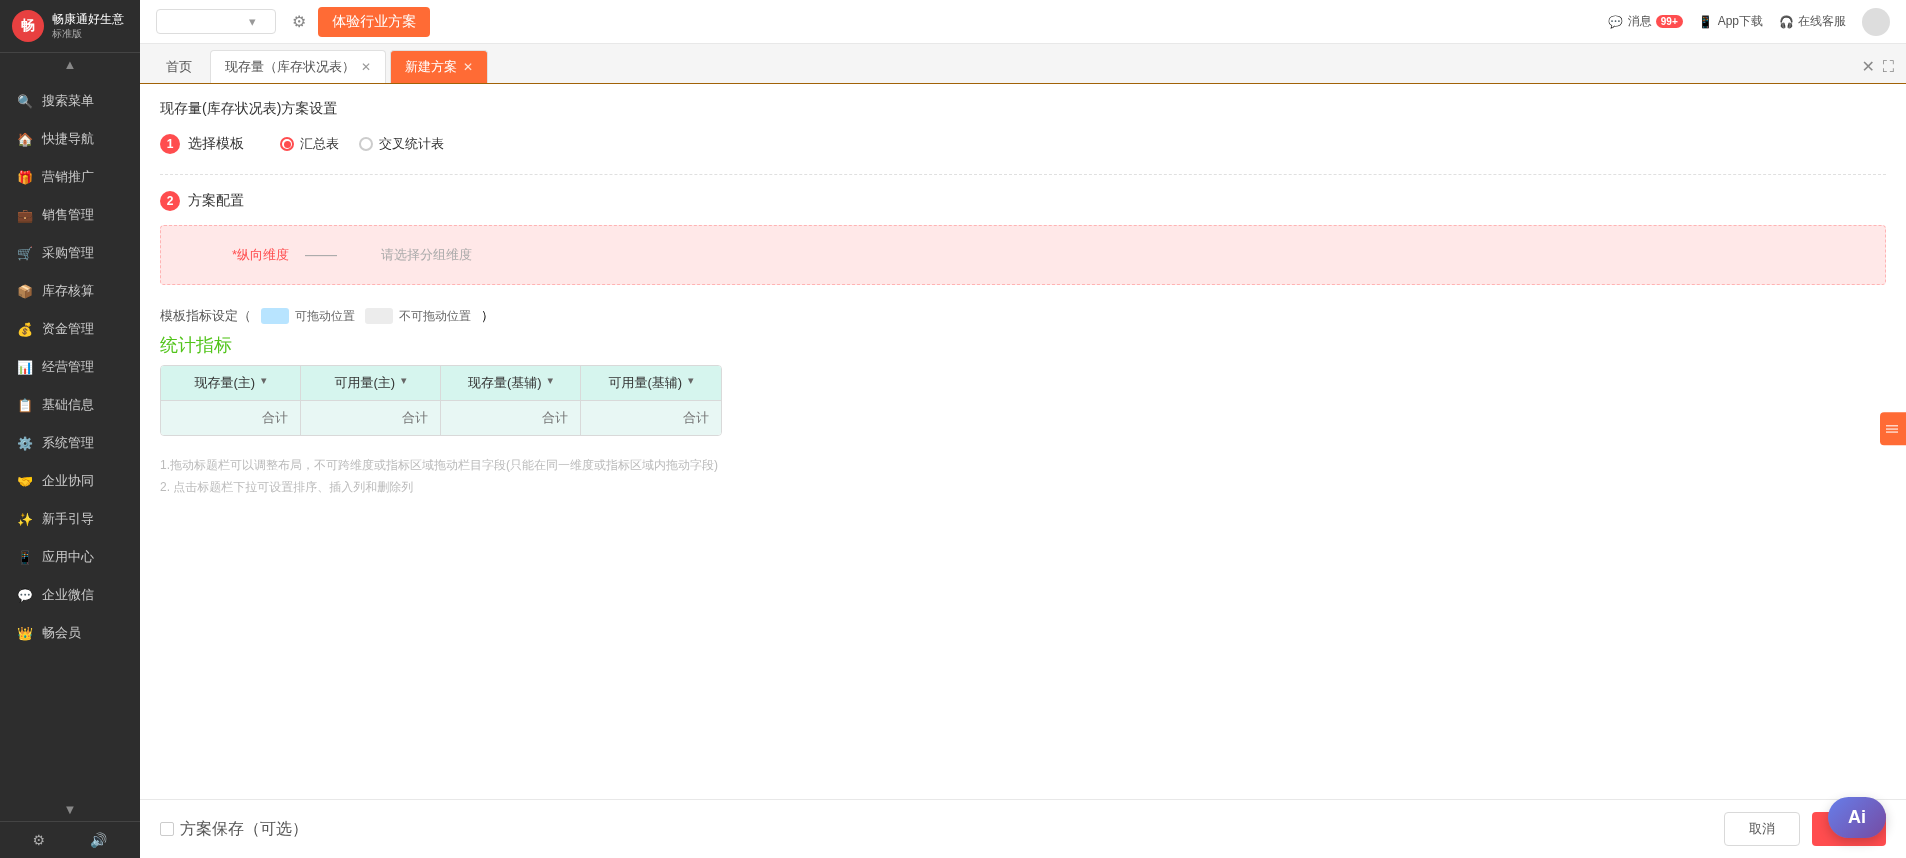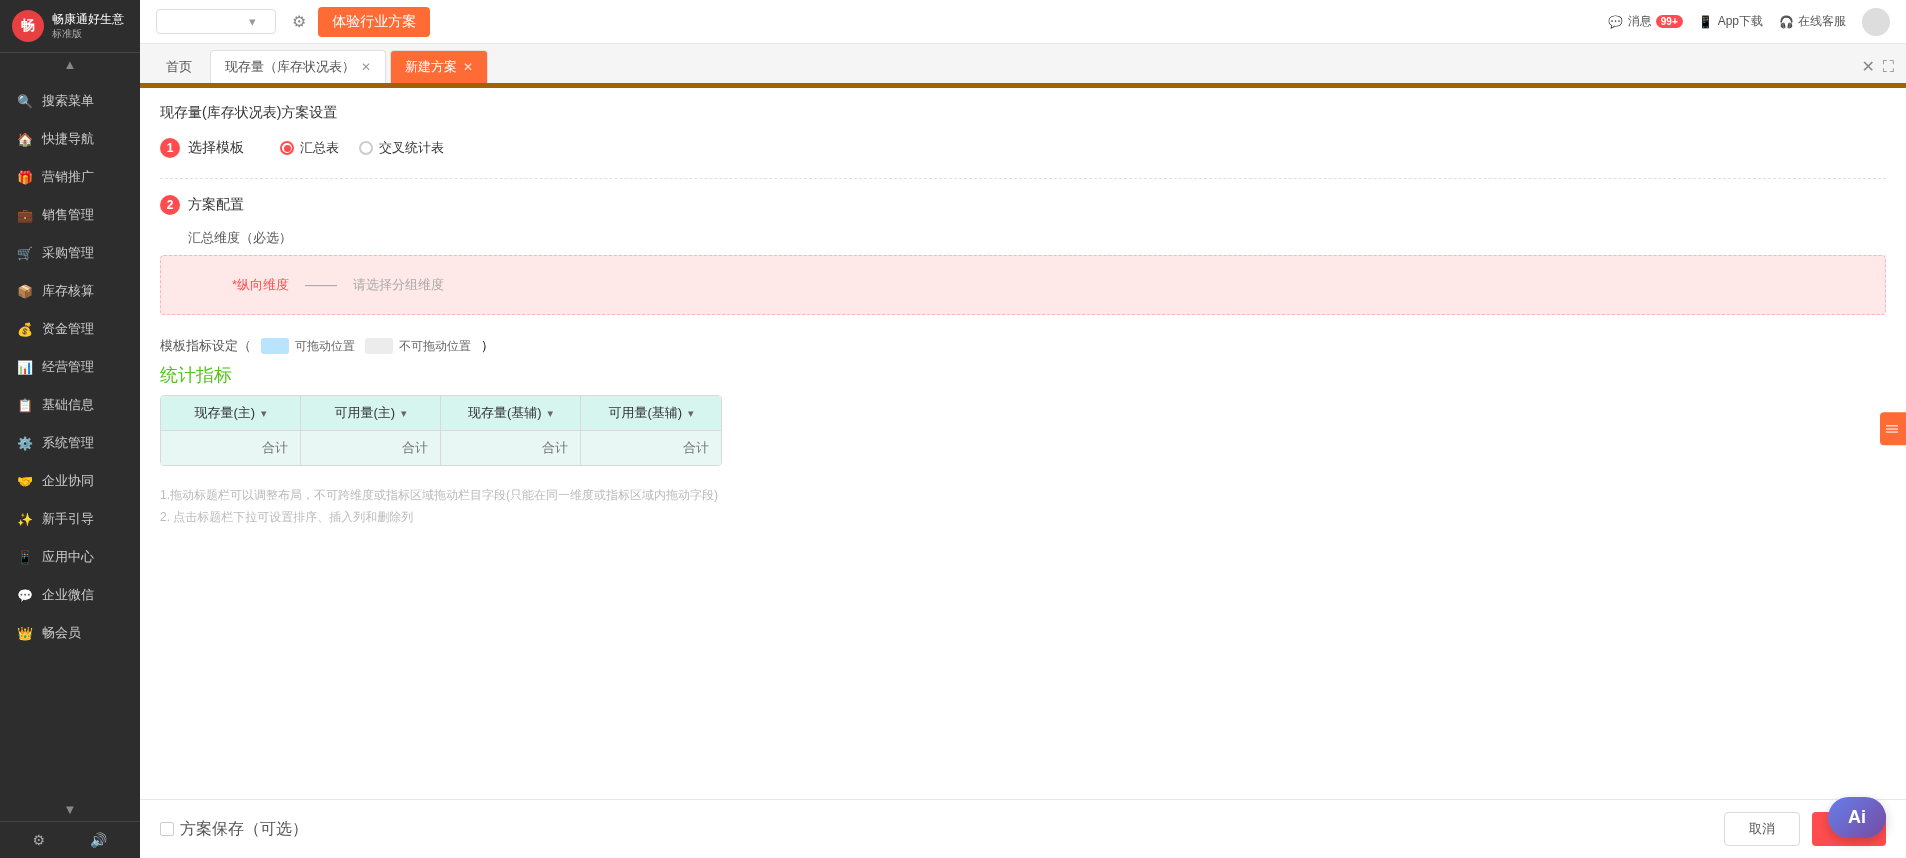--- a/index.html
+++ b/index.html
@@ -110,21 +110,21 @@
     }
     .topbar-avatar { width: 28px; height: 28px; border-radius: 50%; background: #ddd; }
 
     
     .tabs {
       background: #f5f5f5;
       display: flex;
       align-items: center;
       padding: 6px 12px 0;
       gap: 0;
-      border-bottom: 5px solid #a16207;
+      border-bottom: 1px solid #a16207;
       flex-shrink: 0;
     }
     .tab {
       display: flex; align-items: center; gap: 6px;
       padding: 7px 14px;
       background: #fff;
       border: 1px solid #e0e0e0;
       border-bottom: none;
       border-radius: 4px 4px 0 0;
       cursor: pointer;
@@ -208,21 +208,21 @@
       border: 1px dashed #ffb3b3;
       border-radius: 4px;
       padding: 20px 24px;
       margin-left: 0;
       display: flex;
       align-items: center;
       gap: 16px;
     }
     .dim-required { color: #ff4d4f; margin-left: 47px; }
     .dim-arrow { color: #aaa; font-size: 16px; }
-    .dim-placeholder { color: #aaa; font-size: 13px; }
+    .dim-placeholder { color: #aaa; font-size: 13px; margin-left: 28px; }
 
     
     .template-indicators {
       display: flex;
       align-items: center;
       gap: 10px;
       margin: 12px 0 8px 0;
     }
     .indicator-label { font-size: 13px; color: #555; }
     .indicator-box {
@@ -245,21 +245,21 @@
     .stats-section-label { color: #52c41a; font-size: 18px; margin-bottom: 8px; font-weight: 500; }
     .stats-table { border: 1px solid #d9d9d9; border-radius: 4px; overflow: hidden; display: inline-block; }
     .stats-table-header { display: flex; background: #e8f7f4; }
     .stats-col {
       width: 140px;
       border-right: 1px solid #d9d9d9;
       text-align: center;
     }
     .stats-col:last-child { border-right: none; }
     .stats-col-header {
-      display: flex; align-items: center; justify-content: center; gap: 6px;
+      display: flex; justify-content: center; gap: 6px;
       padding: 8px 12px;
       font-size: 13px; color: #333;
       background: #d6f5ee;
       border-bottom: 1px solid #d9d9d9;
     }
     .stats-col-header .chevron { color: #666; font-size: 11px; cursor: pointer; }
     .stats-col-body {
       padding: 8px 12px;
       font-size: 13px; color: #737373;
       text-align: right;
@@ -504,21 +504,20 @@
       </div>
 
       <hr class="divider-dashed">
 
       <div class="section">
         <div class="section-header">
           <div class="section-number">2</div>
           <span class="section-title">方案配置</span>
         </div>
 
-        <div class="dim-label">汇总维度（必选）</div>
 
         <div class="dim-box">
           <span class="dim-required">*纵向维度</span>
           <span class="dim-arrow">——</span>
           <span class="dim-placeholder">请选择分组维度</span>
         </div>
 
         <div style="margin-top:22px;">
           <div class="template-indicators">
             <span class="indicator-label">

